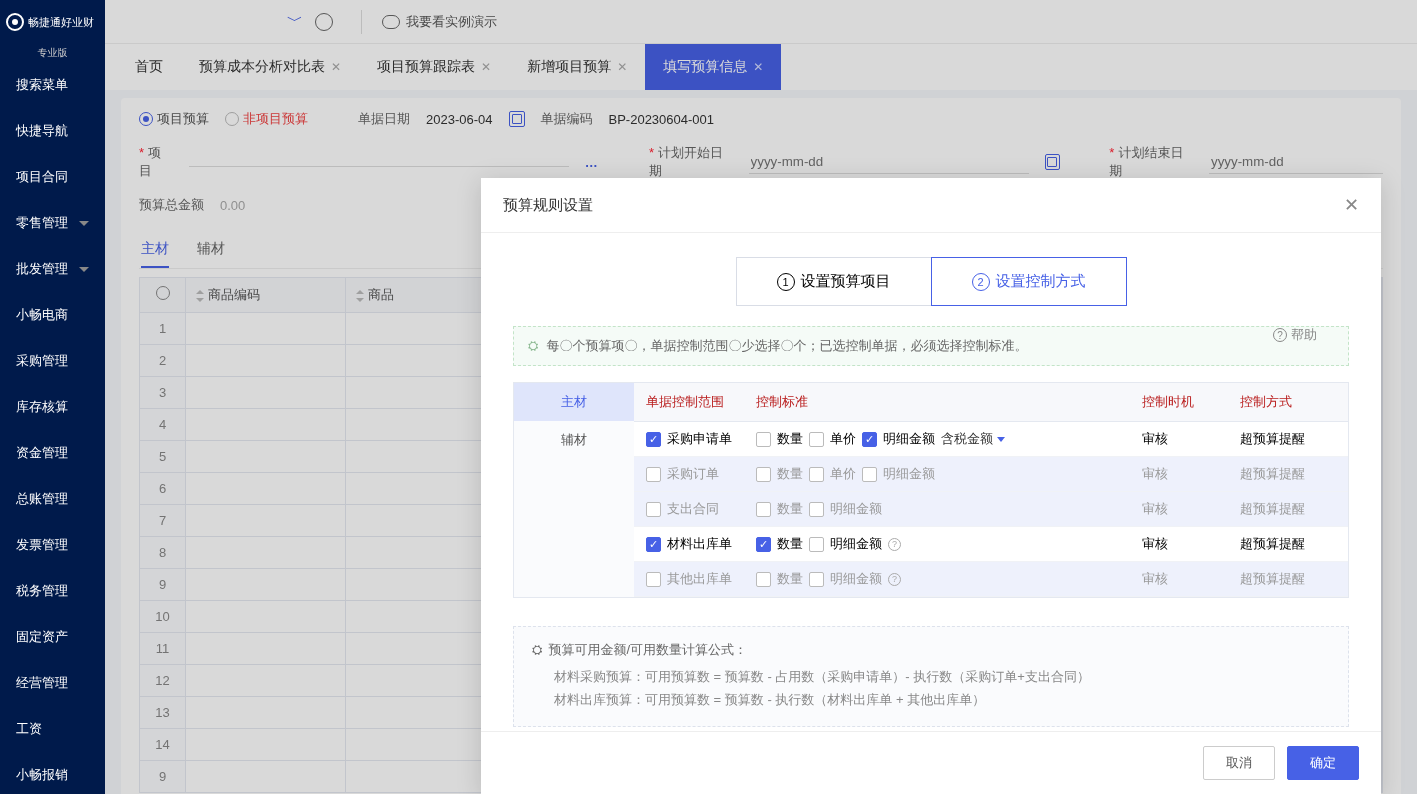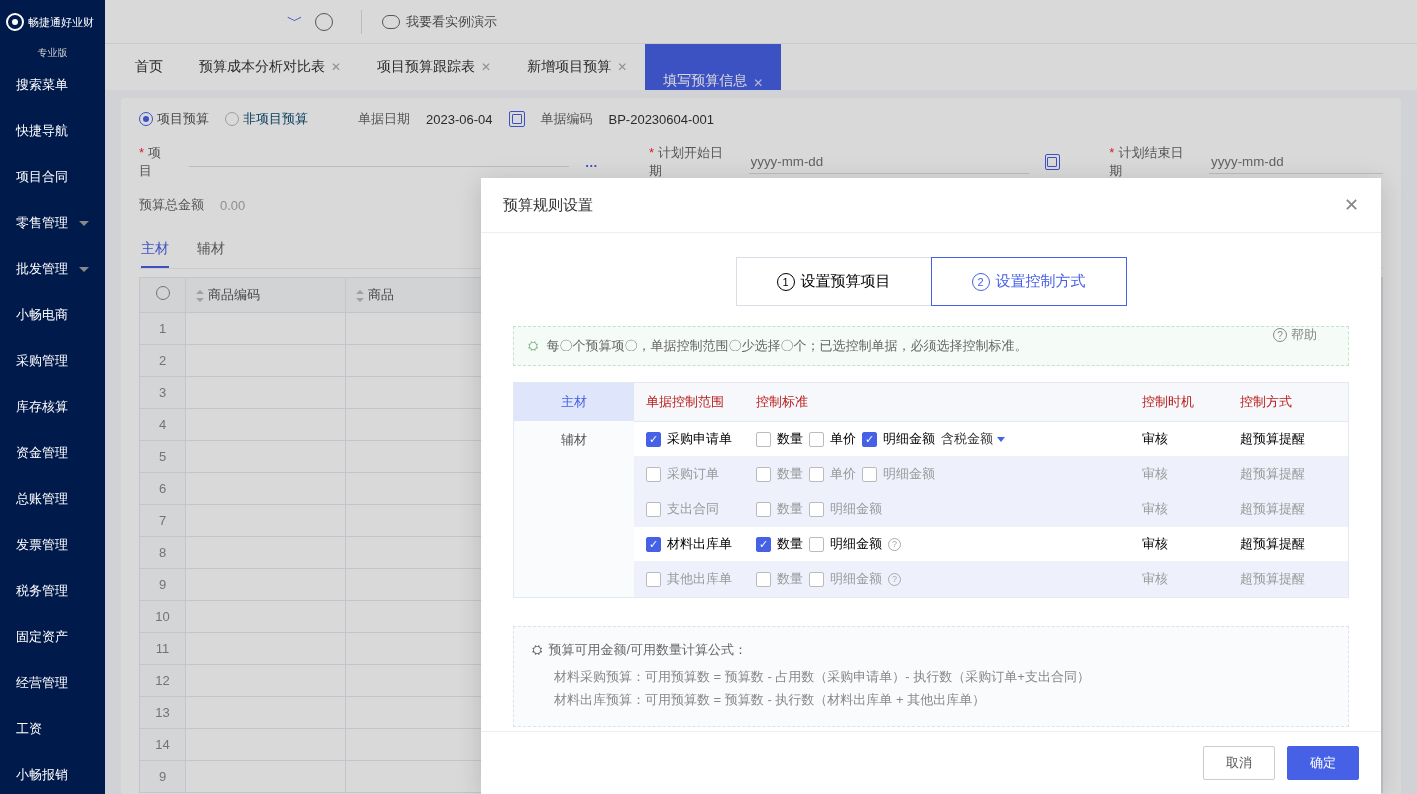--- a/index.html
+++ b/index.html
@@ -17,21 +17,21 @@
 .topbar { height: 44px; display: flex; align-items: center; padding: 0 16px; gap: 20px; border-bottom: 1px solid #eee; }
 .org-select { width: 220px; display: flex; align-items: center; justify-content: flex-end; color: #888; padding-right: 8px; gap: 12px; }
 .gear { width: 18px; height: 18px; border: 1.5px solid #666; border-radius: 50%; position: relative; }
 .divider { width: 1px; height: 24px; background: #ddd; }
 .demo-link { display: flex; align-items: center; gap: 6px; font-size: 13px; color: #555; cursor: pointer; }
 .cloud-icon { width: 18px; height: 14px; border: 1.5px solid #666; border-radius: 8px; }
 
 .tabbar { height: 46px; display: flex; align-items: stretch; padding: 0 12px; font-size: 14px; }
 .tab { padding: 0 18px; display: flex; align-items: center; gap: 6px; cursor: pointer; color: #333; }
 .tab .x { color: #aaa; font-size: 12px; }
-.tab.active { background: #4761e6; color: #fff; align-items: flex-end; }
+.tab.active { background: #4761e6; color: #fff; }
 .tab.active .x { color: #d4dbff; }
 
 .page { position: absolute; top: 90px; left: 0; right: 0; bottom: 0; background: #f5f7fb; padding: 8px 16px; }
 .card { background: #fff; border-radius: 4px; padding: 12px 18px; }
 .row { display: flex; align-items: center; gap: 16px; margin-bottom: 16px; font-size: 13px; color: #555; }
 .radio-wrap { display: flex; align-items: center; gap: 4px; }
 .radio { width: 14px; height: 14px; border-radius: 50%; border: 1.5px solid #bbb; display: inline-block; }
 .radio.sel { border-color: #4761e6; display: flex; align-items: center; justify-content: center; }
 .radio.sel::after { content: ""; width: 6px; height: 6px; background: #4761e6; border-radius: 50%; }
 .label { color: #666; }
@@ -209,21 +209,21 @@
 
   <div class="page">
     <div class="card">
       <div class="row">
         <span class="radio-wrap">
             <span class="radio sel"></span>
             <span>项目预算</span>
           </span>
         <span class="radio-wrap">
             <span class="radio"></span>
-            <span style="color:#0c4a6e;">非项目预算</span>
+            <span style="color:#ef4444;">非项目预算</span>
           </span>
         <span style="width:18px;"></span>
         <span class="label">单据日期</span>
         <span class="val">2023-06-04</span>
         <span class="cal-icon"></span>
         <span class="label">单据编码</span>
         <span class="val">BP-20230604-001</span>
       </div>
       <div class="row">
         <span class="label"><span class="req">*</span><span>项目</span></span>

